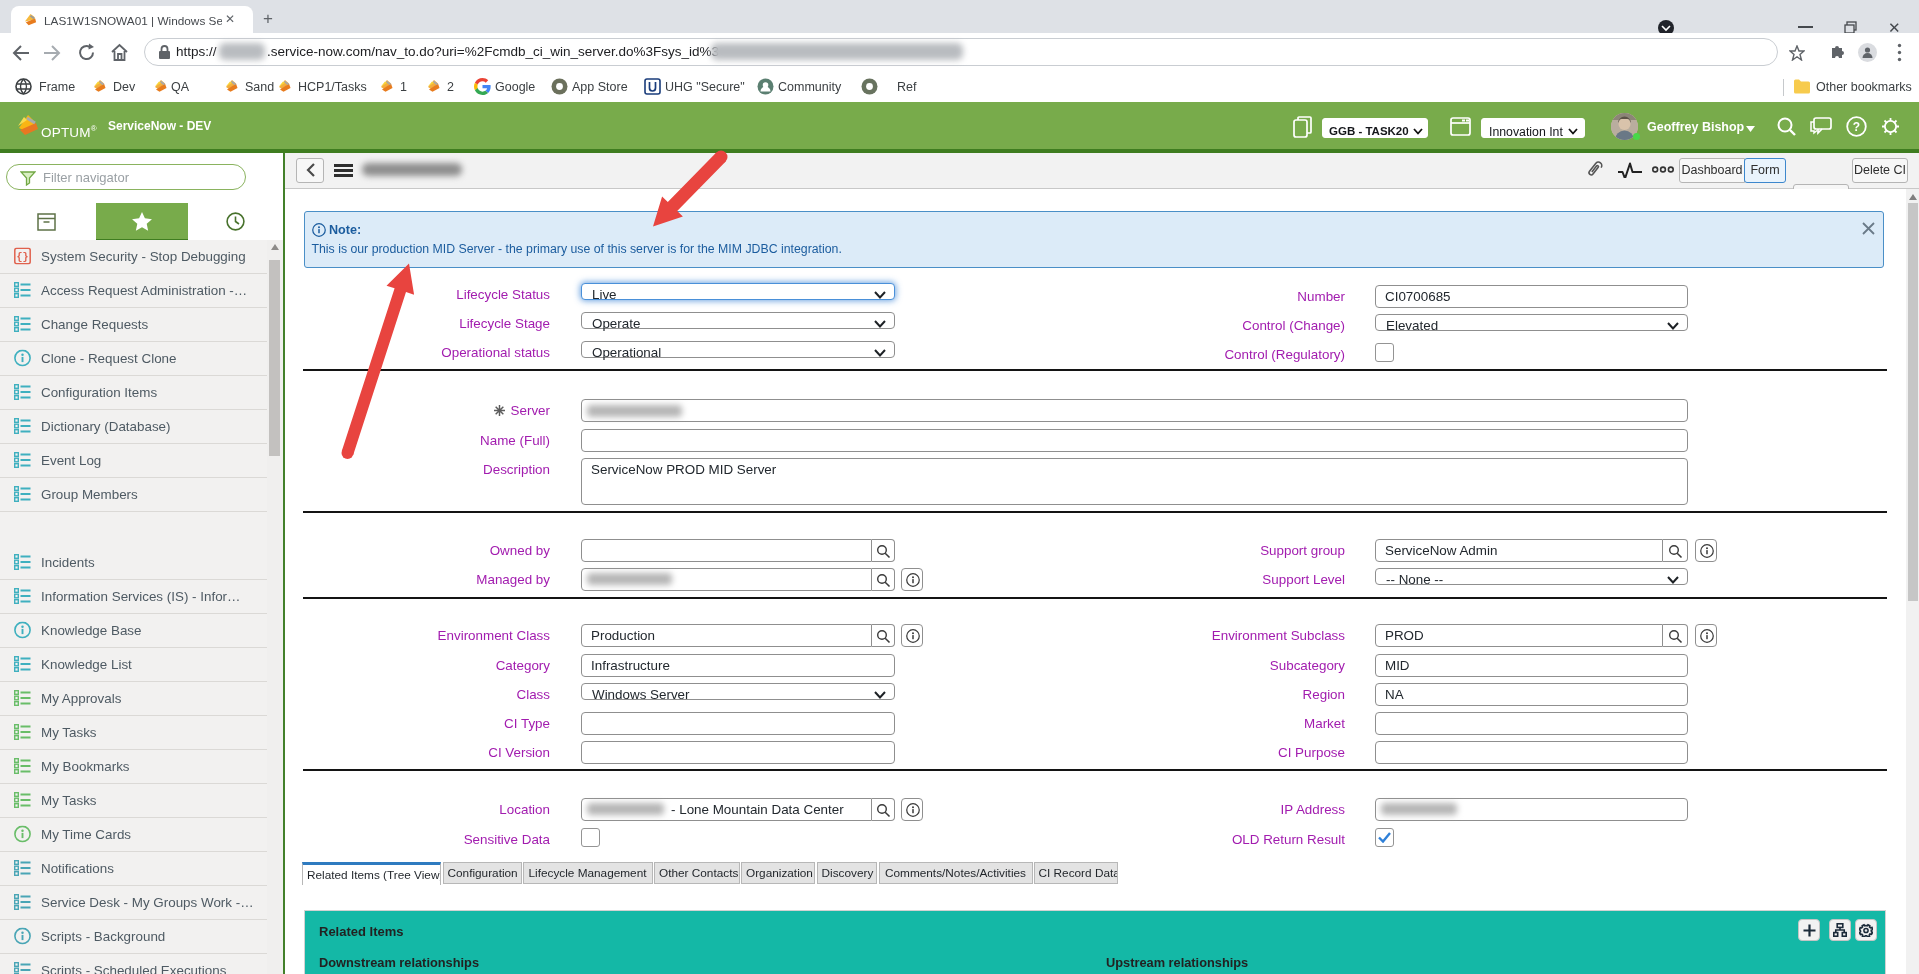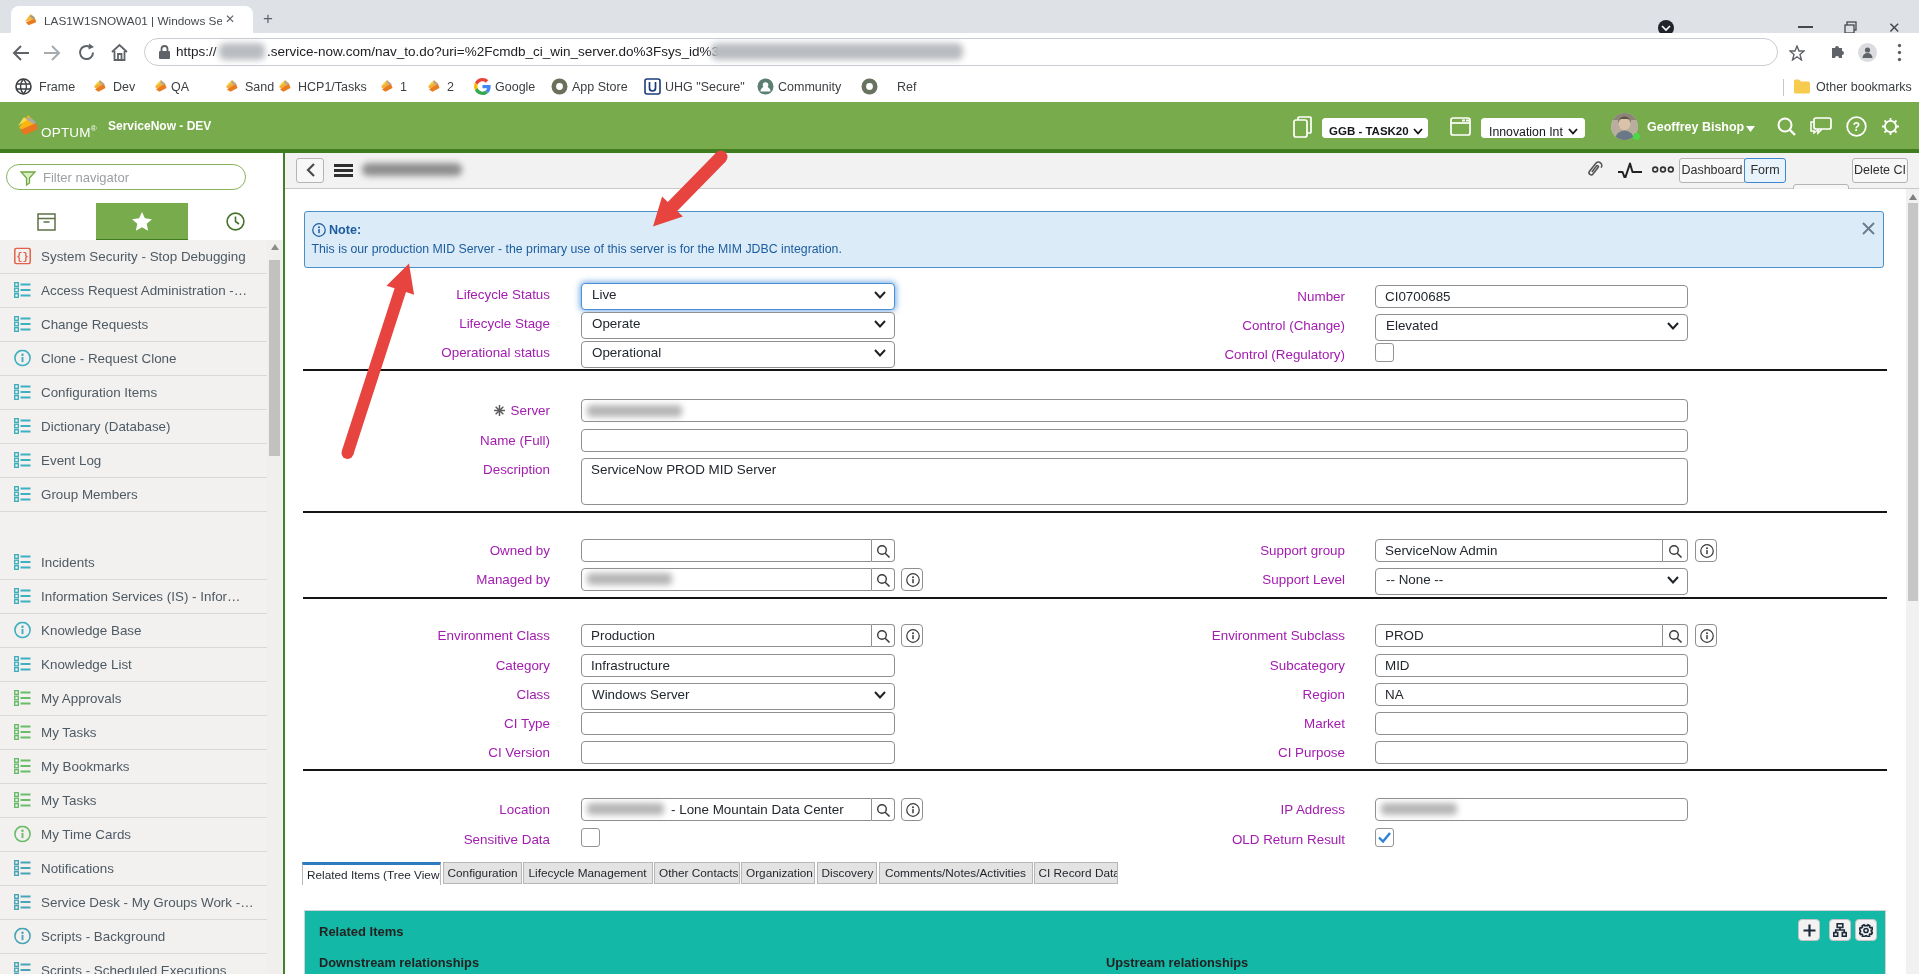--- a/index.html
+++ b/index.html
@@ -33,21 +33,21 @@
 
 #toolbar{position:absolute;left:285px;top:152.5px;width:1634px;height:36px;background:#f2f2f2;border-bottom:1px solid #c8c8c8;}
 .tbtn{position:absolute;top:5px;height:25px;background:#f7f7f7;border:1px solid #b5b5b5;border-radius:3px;font-size:12.5px;color:#2e2e2e;display:flex;align-items:center;justify-content:center;white-space:nowrap;}
 
 #content{position:absolute;left:285px;top:188.5px;width:1634px;height:786px;background:#fff;}
 #notebox{position:absolute;left:19px;top:22px;width:1580px;height:57px;background:#dcebf8;border:1px solid #4a8fc7;border-radius:3px;}
 .lbl{position:absolute;font-size:13.4px;color:#a21caf;text-align:right;white-space:nowrap;}
 .ll{left:65px;width:200px;}
 .rl{left:860px;width:200px;}
 .inp{position:absolute;height:23px;background:#fff;border:1px solid #8f8f8f;border-radius:4px;font-size:13.4px;color:#22282e;line-height:21px;padding-left:9px;white-space:nowrap;}
-.sel{position:absolute;height:27px;background:#fff;border:1px solid #8f8f8f;border-radius:4px;font-size:13.4px;color:#22282e;line-height:21.5px;padding-left:10px;}
+.sel{position:absolute;height:17px;background:#fff;border:1px solid #8f8f8f;border-radius:4px;font-size:13.4px;color:#22282e;line-height:21.5px;padding-left:10px;}
 .sel svg{position:absolute;right:8px;top:7px;}
 .srch{position:absolute;width:23px;height:23px;background:#fff;border:1px solid #8f8f8f;border-radius:0 4px 4px 0;border-left:none;}
 .info{position:absolute;width:22px;height:23px;background:#fff;border:1px solid #8f8f8f;border-radius:4px;}
 .cb{position:absolute;width:19px;height:19px;background:#fff;border:1px solid #949494;border-radius:3px;}
 .divid{position:absolute;left:18px;width:1584px;height:2px;background:#141414;}
 .blur2{position:absolute;background:#b5b5b5;filter:blur(3px);border-radius:4px;}
 
 .btab{position:absolute;top:673.5px;height:22px;background:#e3e3e3;border:1px solid #b7b7b7;font-size:11.8px;color:#1f2328;line-height:20px;text-align:center;white-space:nowrap;overflow:hidden;padding:0 4px;}
 #relpanel{position:absolute;left:19px;top:721px;width:1582px;height:65px;background:#14b8a6;border:1px solid #d2d2d2;}
 </style>

